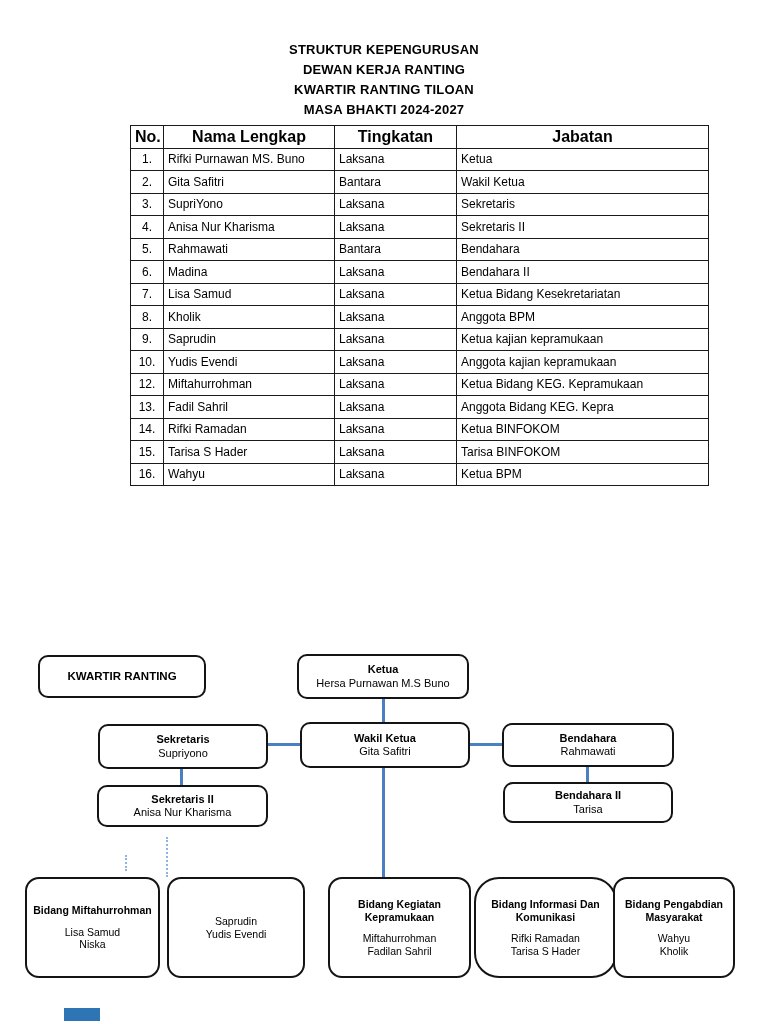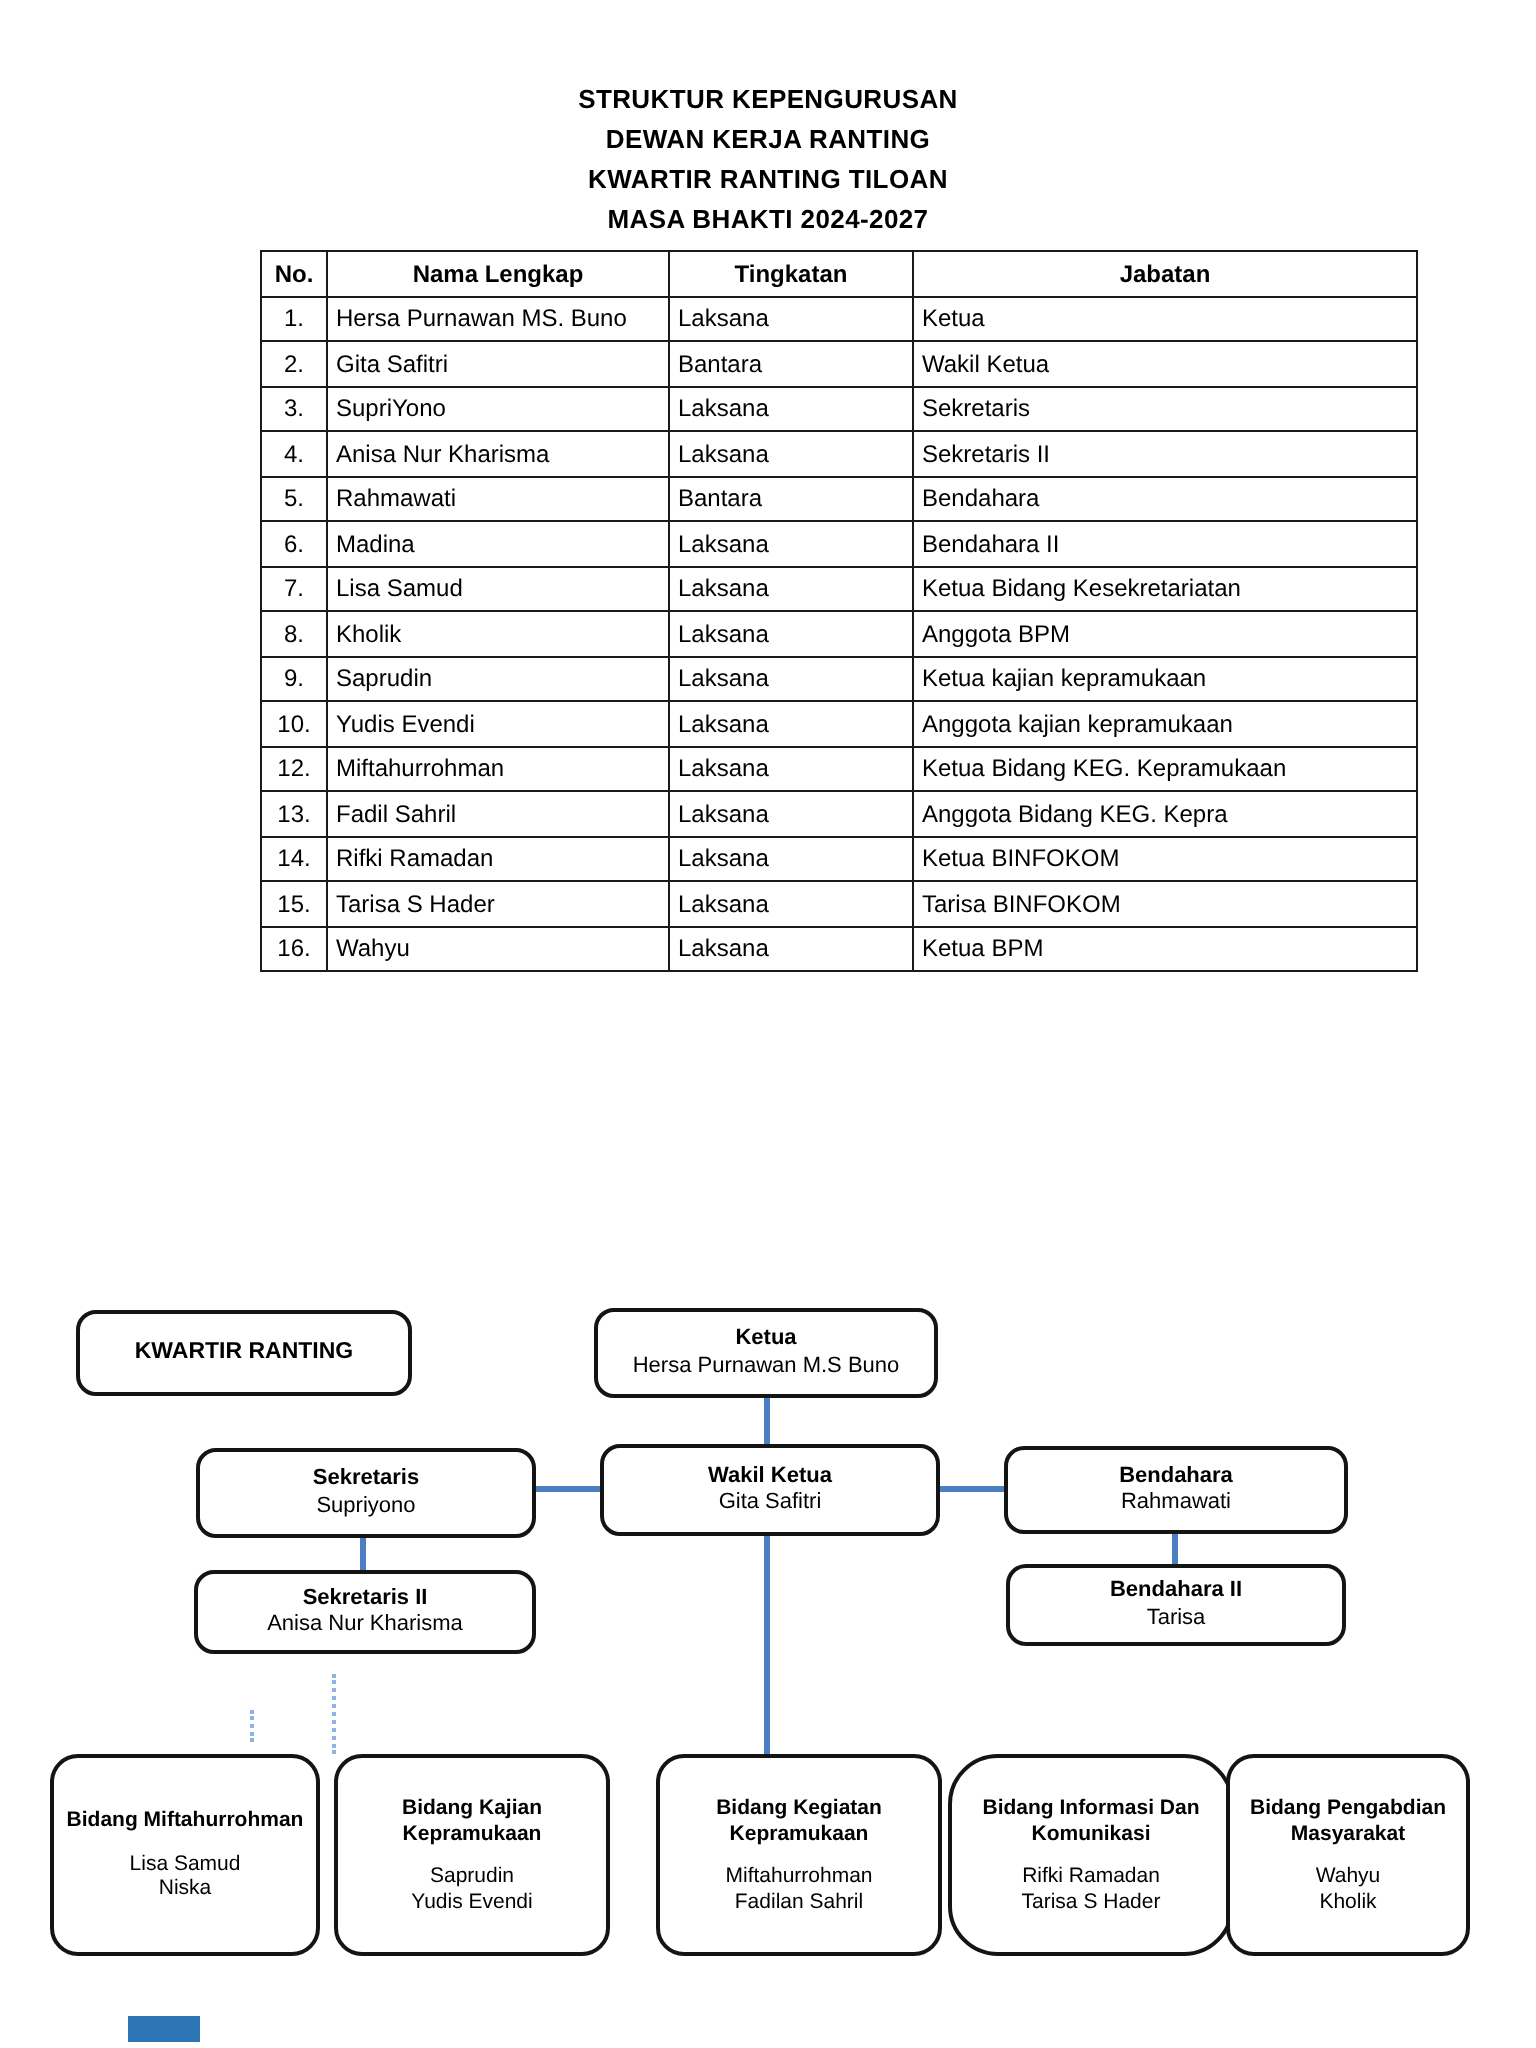--- a/index.html
+++ b/index.html
@@ -17,21 +17,21 @@
   
   table.roster {
     position:absolute; left:130px; top:125px; width:578px;
     border-collapse:collapse; table-layout:fixed;
     font-size:12px;
   }
   table.roster th, table.roster td {
     border:1.4px solid #1a1a1a; height:21.5px; padding:0 4px;
     overflow:hidden; white-space:nowrap;
   }
-  table.roster th { font-weight:bold; font-size:12px; text-align:center; }
+  table.roster th { font-weight:bold; font-size:16px; text-align:center; }
   td.col-no { text-align:center; }
   td.col-name, td.col-ting, td.col-jab { text-align:left; padding-left:9px; }
   
   .obox {
     position:absolute; background:#fff; border:2px solid #141414;
     border-radius:10px; display:flex; flex-direction:column;
     align-items:center; justify-content:center; text-align:center;
     font-size:11px; line-height:13.5px; box-sizing:border-box;
   }
   .obox .t { font-weight:bold; }
@@ -91,21 +91,21 @@
       <tr>
         <th>No.</th>
         <th>Nama Lengkap</th>
         <th>Tingkatan</th>
         <th>Jabatan</th>
       </tr>
     </thead>
     <tbody>
         <tr>
           <td class="col-no">1.</td>
-          <td class="col-name">Hersa Purnawan MS. Buno</td>
+          <td class="col-name">Rifki Purnawan MS. Buno</td>
           <td class="col-ting">Laksana</td>
           <td class="col-jab">Ketua</td>
         </tr>
         <tr>
           <td class="col-no">2.</td>
           <td class="col-name">Gita Safitri</td>
           <td class="col-ting">Bantara</td>
           <td class="col-jab">Wakil Ketua</td>
         </tr>
         <tr>
@@ -232,21 +232,20 @@
     <div>Tarisa</div>
   </div>
 
   <div class="obox bidang-box bidang-0">
     <div class="t">Bidang Miftahurrohman</div>
     <div>Lisa Samud</div>
     <div>Niska</div>
   </div>
 
   <div class="obox bidang-box bidang-1">
-    <div class="t">Bidang Kajian Kepramukaan</div>
     <div>Saprudin</div>
     <div>Yudis Evendi</div>
   </div>
 
   <div class="obox bidang-box bidang-2">
     <div class="t">Bidang Kegiatan Kepramukaan</div>
     <div>Miftahurrohman</div>
     <div>Fadilan Sahril</div>
   </div>
 

